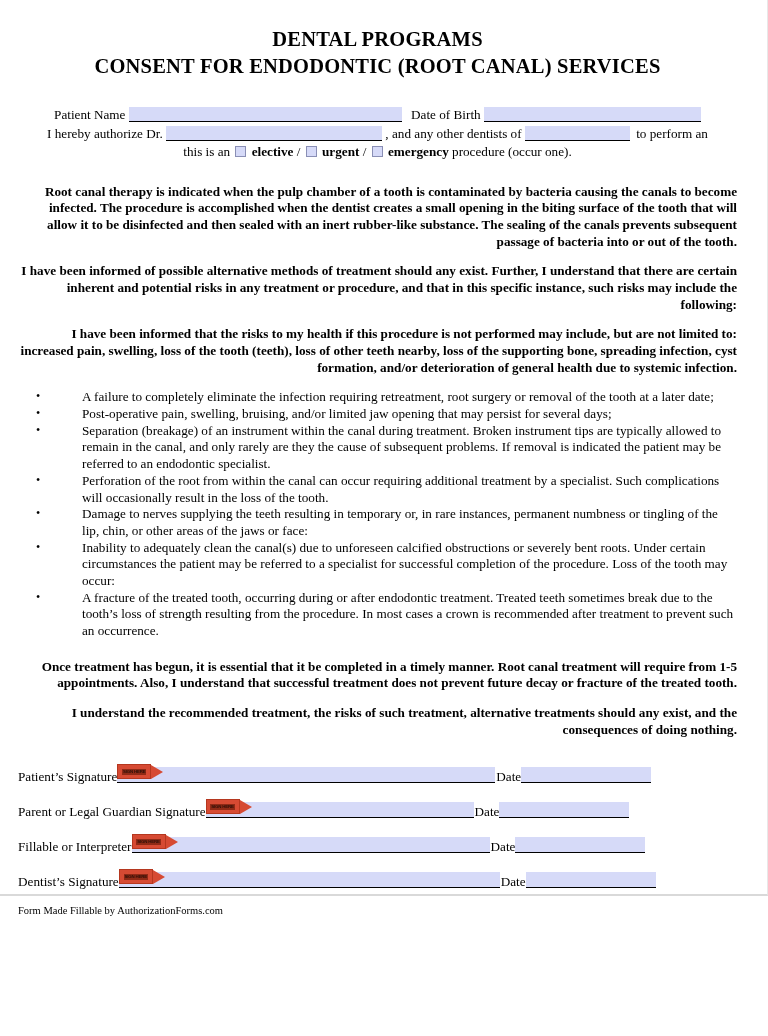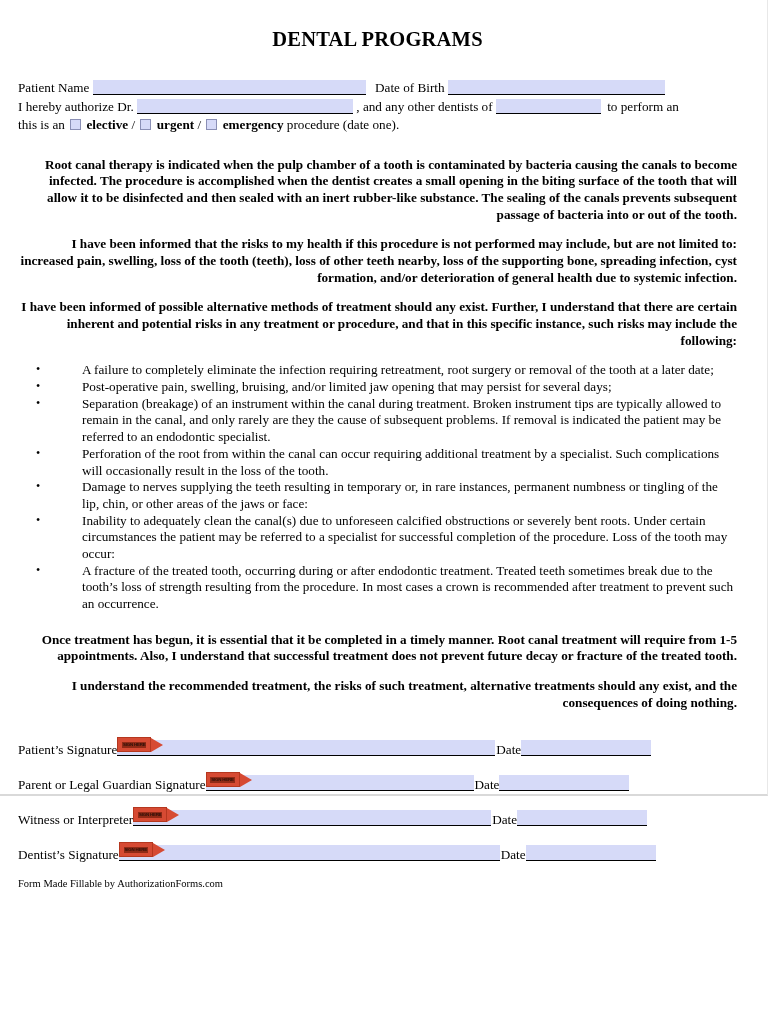--- a/index.html
+++ b/index.html
@@ -10,21 +10,21 @@
   body {
     width: 768px;
     height: 1036px;
     font-family: "Liberation Serif", "DejaVu Serif", serif;
     color: #000000;
     position: relative;
     overflow: hidden;
   }
   .page {
     width: 768px;
-    height: 796px;
+    height: 896px;
     box-sizing: border-box;
     position: relative;
     background: #ffffff;
     border-bottom: 2px solid #d9d9d9;
     border-right: 1px solid #e8e8e8;
   }
   .inner {
     padding: 18px 30px 0 18px;
   }
 
@@ -62,21 +62,21 @@
     vertical-align: -3px;
     position: relative;
   }
 
   
   .form-head {
     margin-top: 26px;
     font-size: 13.2px;
     line-height: 1.40;
   }
-  .form-head .row { white-space: nowrap; }
+  .form-head .row { white-space: nowrap; text-align: center; }
 
   .chk {
     display: inline-block;
     width: 9px;
     height: 9px;
     background: #d6daf8;
     border: 1px solid #8a8fb5;
     vertical-align: -1px;
     margin: 0 2px;
   }
@@ -180,20 +180,21 @@
   }
 </style>
 </head>
 <body>
 
 <div class="page">
   <div class="inner">
 
     <div class="title-block">
       <div class="title-line">DENTAL PROGRAMS</div>
+      <div class="title-line second">CONSENT FOR ENDODONTIC (ROOT CANAL) SERVICES</div>
     </div>
 
     <div class="form-head">
 
       <div class="row">
         <span>Patient Name</span>
         <span class="fld" style="width:273px;"></span>
         <span style="padding-left:6px;">Date of Birth</span>
         <span class="fld" style="width:217px;"></span>
       </div>
@@ -210,29 +211,29 @@
       <div class="row">
         <span>this is an</span>
         <span class="chk"></span>
         <span class="bold">elective</span>
         <span>/</span>
         <span class="chk"></span>
         <span class="bold">urgent</span>
         <span>/</span>
         <span class="chk"></span>
         <span class="bold">emergency</span>
-        <span>procedure (date one).</span>
+        <span>procedure (occur one).</span>
       </div>
     </div>
 
     <div style="height:22px;"></div>
 
     <p class="para">Root canal therapy is indicated when the pulp chamber of a tooth is contaminated by bacteria causing the canals to become infected.  The procedure is accomplished when the dentist creates a small opening in the biting surface of the tooth that will allow it to be disinfected and then sealed with an inert rubber-like substance.  The sealing of the canals prevents subsequent passage of bacteria into or out of the tooth.</p>
+    <p class="para">I have been informed of possible alternative methods of treatment should any exist.  Further, I understand that there are certain inherent and potential risks in any treatment or procedure, and that in this specific instance, such risks may include the following:</p>
     <p class="para">I have been informed that the risks to my health if this procedure is not performed may include, but are not limited to: increased pain, swelling, loss of the tooth (teeth), loss of other teeth nearby, loss of the supporting bone, spreading infection, cyst formation, and/or deterioration of general health due to systemic infection.</p>
-    <p class="para">I have been informed of possible alternative methods of treatment should any exist.  Further, I understand that there are certain inherent and potential risks in any treatment or procedure, and that in this specific instance, such risks may include the following:</p>
 
     <ul class="bullets">
       <li>
         <span class="dot">•</span>
         <span>A failure to completely eliminate the infection requiring retreatment, root surgery or removal of the tooth at a later date;</span>
       </li>
       <li>
         <span class="dot">•</span>
         <span>Post-operative pain, swelling, bruising, and/or limited jaw opening that may persist for several days;</span>
       </li>
@@ -287,21 +288,21 @@
                 <span class="tag-text">SIGN HERE</span>
               </span>
             <span class="arrow"></span>
           </span>
         </span>
         <span class="date-label">Date</span>
         <span class="date-field"></span>
       </div>
 
       <div class="sig-row">
-        <span class="sig-label">Witness or Interpreter</span>
+        <span class="sig-label">Fillable or Interpreter</span>
         <span class="sig-field" style="width:358px;">
           <span class="sign-tag">
             <span class="body">
                 <span class="tag-text">SIGN HERE</span>
               </span>
             <span class="arrow"></span>
           </span>
         </span>
         <span class="date-label">Date</span>
         <span class="date-field"></span>

